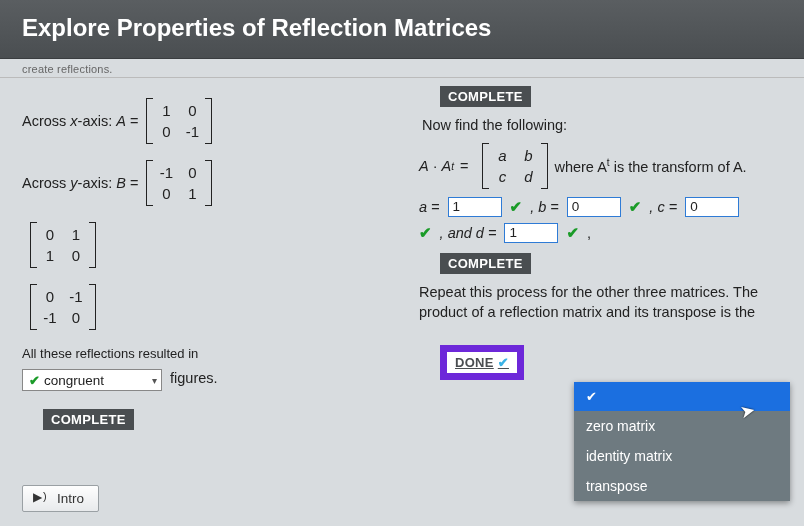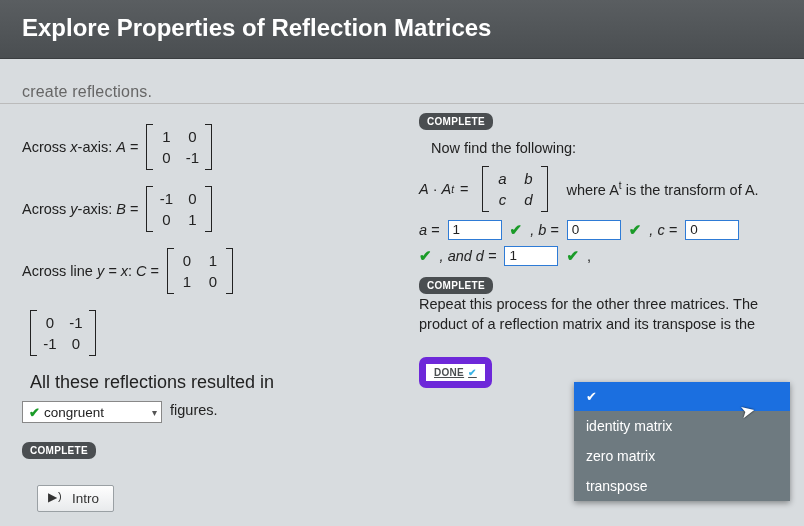--- a/index.html
+++ b/index.html
@@ -14,25 +14,24 @@
   .header {
     background: linear-gradient(#5a5e61, #4a4e51);
     color: #fff;
     padding: 14px 30px 16px 22px;
     font-size: 24px;
     font-weight: bold;
     border-bottom: 1px solid #3a3d40;
   }
   .crumb {
     color:#666;
-    font-size:16px;
+    font-size:11px;
     padding: 4px 22px 2px 22px;
     border-bottom:1px solid #bbb;
     letter-spacing:0.2px;
-    margin-top:20px;
   }
   .content {
     display: flex;
     padding: 8px 14px 0 22px;
   }
   .col {
     flex: 1;
     padding-right: 20px;
     font-size: 14.5px;
     color: #222;
@@ -56,64 +55,65 @@
     display:grid;
     grid-template-columns: auto auto;
     column-gap:12px;
     row-gap:4px;
     padding:4px 6px;
     font-size:15px;
     text-align:center;
   }
   .mgrid span { min-width:14px; }
   .ital { font-style: italic; }
-  .resline { margin-top:6px; font-size:18px;margin-left:8px; }
+  .resline { margin-top:6px; font-size:13px; }
   .select {
     display:inline-flex;
     align-items:center;
     border:1px solid #888;
     background:#fff;
     height:22px;
     padding:0 4px 0 6px;
     font-size:13.5px;
     min-width:140px;
     justify-content:space-between;
     margin-top:4px;
   }
   .select .chk { color:#1a9b28; font-weight:bold; margin-right:4px; font-size:13px;}
   .select .chev { color:#555; font-size:10px; margin-left:6px;}
   .badge {
     display:inline-block;
     background:#4a4e51;
     color:#fff;
-    font-size:10px;
+    font-size:13px;
     font-weight:bold;
     padding:3px 8px;
-    border-radius:7px;
+    border-radius:0;
     letter-spacing:0.3px;
+    margin-left:21px;
   }
   .badge.done { background:#fff; color:#4a4e51; border:7px solid #6d28d9;text-decoration:underline;}
   .badge .tick { color:#3bb3e6; margin-left:4px; font-weight:bold;}
-  .rtext { margin:10px 0 10px 12px; font-size:14.5px; }
+  .rtext { margin:10px 0 10px 3px; font-size:14.5px; }
   .eqline { display:flex; align-items:center; margin:6px 0 8px 0; }
   .eqmatrix .mgrid { font-style:italic; }
-  .where { font-size:14.5px; margin-left:18px; }
+  .where { font-size:14.5px; margin-left:6px; }
   .ansrow { display:flex; flex-wrap:wrap; align-items:center; gap:6px 8px; font-size:14.5px; margin:6px 0 10px 0;}
   .ansbox {
     display:inline-block;
     border:1.5px solid #2e7bd6;
     background:#fff;
     min-width:54px;
     height:20px;
     padding:0 4px;
     font-size:13.5px;
     line-height:18px;
   }
   .chkmark { color:#1a9b28; font-weight:bold; font-size:15px; }
-  .para { font-size:14.5px; line-height:1.4; }
+  .para { font-size:14.5px; line-height:1.4; margin-top:8px; }
   .dropdown {
     position:absolute;
     left:574px; top:382px;
     width:216px;
     background:#6e7a80;
     box-shadow:0 2px 6px rgba(0,0,0,0.4);
     font-size:14px;
     color:#fff;
     z-index:5;
   }
@@ -126,21 +126,21 @@
   .cursor {
     position:absolute;
     left:740px; top:400px;
     font-size:18px; color:#fff;
     text-shadow:0 0 2px #000;
     transform: rotate(-12deg);
     z-index:6;
   }
   .footer {
     position:absolute;
-    left:37px; bottom:14px;text-decoration:underline;
+    left:22px; bottom:14px;text-decoration:underline;
   }
   .intro-btn {
     display:inline-flex;
     align-items:center;
     gap:8px;
     border:1px solid #9aa0a4;
     background:linear-gradient(#fefefe,#e8eaec);
     padding:5px 14px 5px 10px;
     font-size:13.5px;
     border-radius:2px;
@@ -199,23 +199,20 @@
           <span>-1</span>
             <span>0</span>
           <span>0</span>
             <span>1</span>
         </span>
         <span class="br right"></span>
       </span>
     </div>
 
     <div class="row">
-      <span class="rowlabel">
-        <span>Across line </span><span class="ital">y = x</span><span>: </span><span class="ital">C</span> =
-      </span>
       <span class="matrix">
         <span class="br left"></span>
         <span class="mgrid">
           <span>0</span>
             <span>1</span>
           <span>1</span>
             <span>0</span>
         </span>
         <span class="br right"></span>
       </span>
@@ -304,22 +301,22 @@
       </span>
     </div>
   </div>
 </div>
 
 <div class="dropdown">
   <div class="opt sel">
     <span class="tick2">✔</span>
     <span></span>
   </div>
+  <div class="opt">zero matrix</div>
   <div class="opt">identity matrix</div>
-  <div class="opt">zero matrix</div>
   <div class="opt">transpose</div>
 </div>
 
 <div class="cursor">➤</div>
 
 <div class="footer">
   <span class="intro-btn">
     <span class="speaker"></span>
     <span>Intro</span>
   </span>

